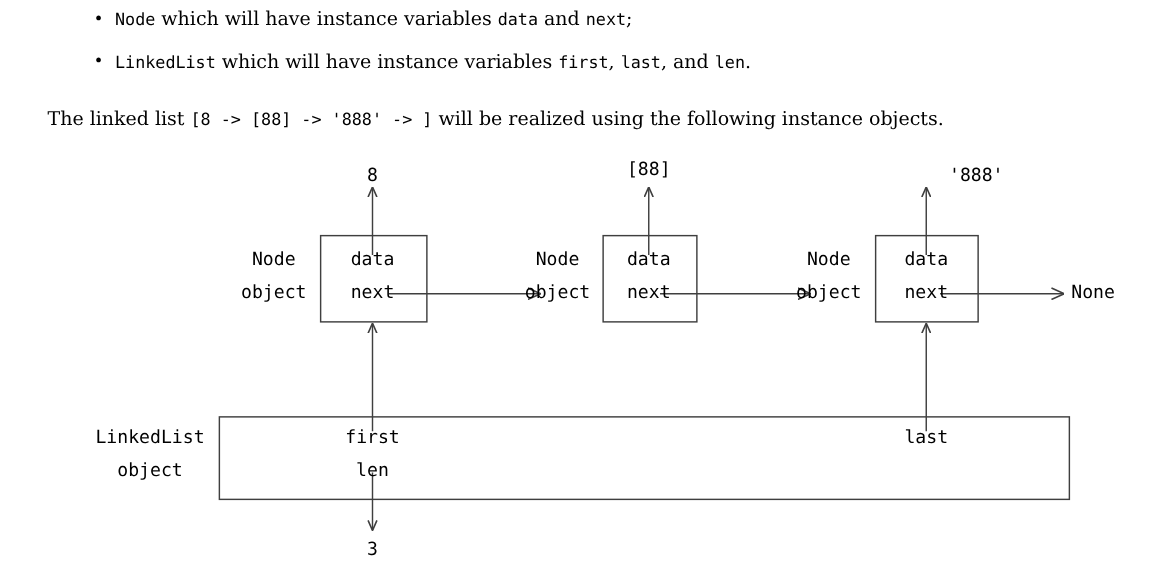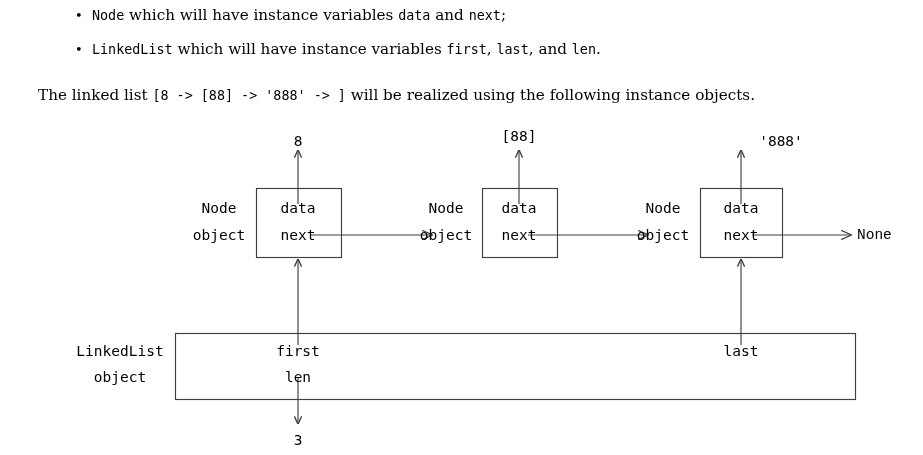--- a/index.html
+++ b/index.html
@@ -64,21 +64,21 @@
     top: 0;
   }
   .lbl {
     position: absolute;
     font-family: "DejaVu Sans Mono", "Liberation Mono", monospace;
     font-size: 14.5px;
     line-height: 1;
     white-space: nowrap;
     transform: translate(-50%, -50%);
   }
-  .lbl.left-anchor { transform: translate(0, -50%); font-family: Liberation Mono, monospace; }
+  .lbl.left-anchor { transform: translate(0, -50%); }
 </style>
 </head>
 <body>
 
 <div class="prose">
 
   <div class="bullet-row b1">
     <span class="dot">•</span><code>Node</code><span> which will have instance variables </span><code>data</code><span> and </span><code>next</code><span>;</span>
   </div>
 

